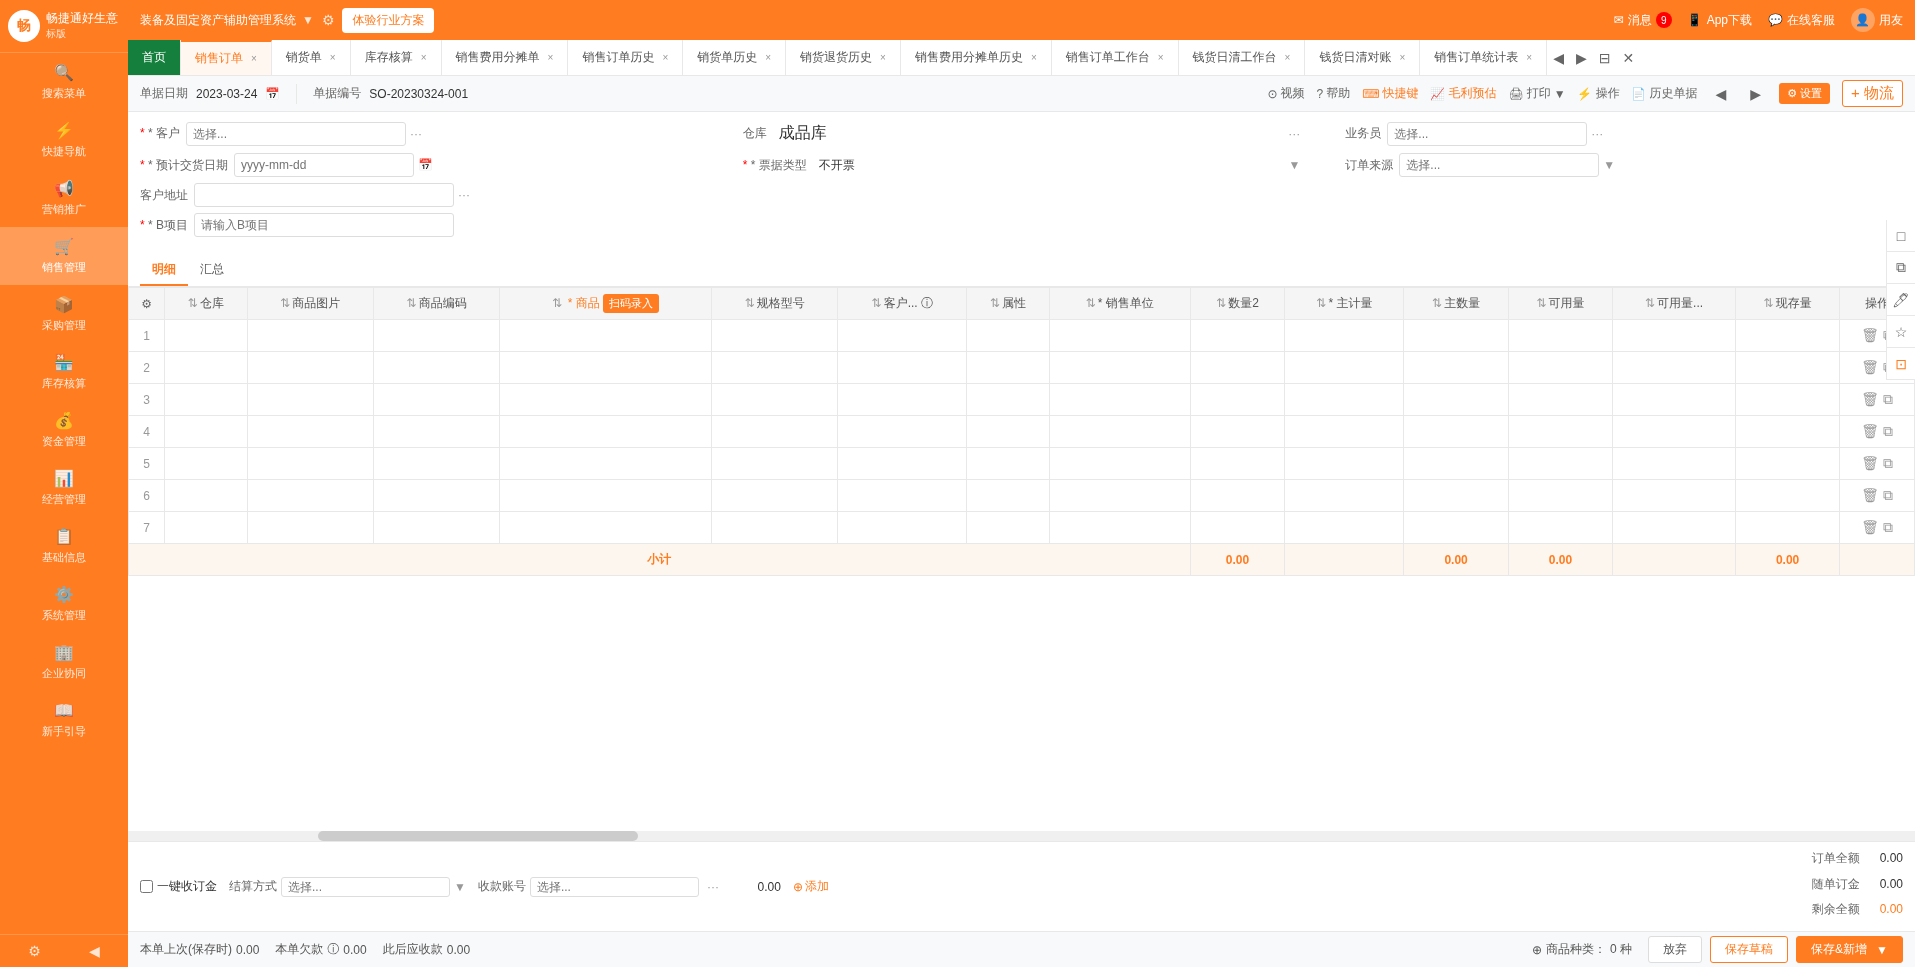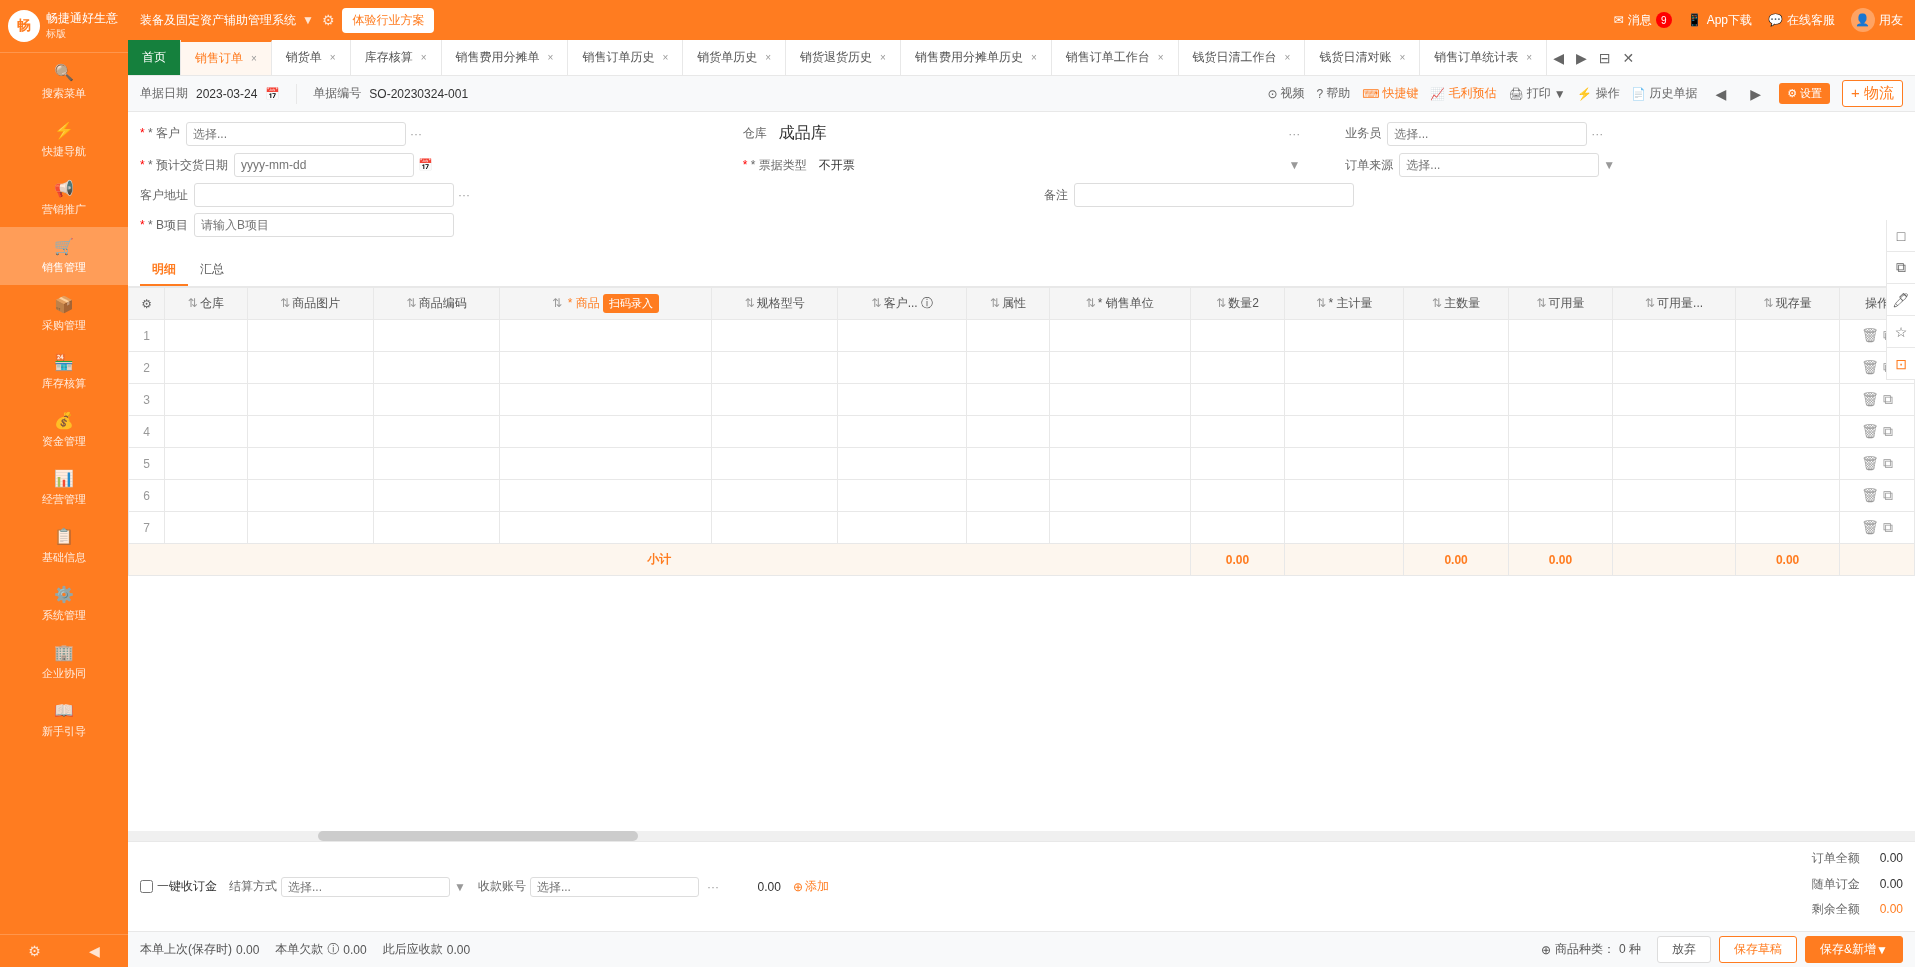--- a/index.html
+++ b/index.html
@@ -100,21 +100,21 @@
     .summary-label { color: #666; }
     .summary-value { color: #333; }
 
     
     .footer { height: 36px; background: #f8f9fa; border-top: 1px solid #e8e8e8; display: flex; align-items: center; padding: 0 12px; gap: 16px; flex-shrink: 0; }
     .footer-item { display: flex; align-items: center; gap: 4px; font-size: 12px; color: #555; }
     .footer-spacer { flex: 1; }
     .footer-right { display: flex; align-items: center; gap: 8px; }
     .footer-btn { border: 1px solid #ddd; background: #fff; border-radius: 3px; padding: 4px 14px; cursor: pointer; font-size: 12px; color: #555; }
     .footer-btn.save-draft { background: #fff; color: #ff7c20; border-color: #ff7c20; }
-    .footer-btn.save-new { background: #ff7c20; color: #fff; border-color: #ff7c20; display: flex; align-items: center; gap: 0; }
+    .footer-btn.save-new { background: #ff7c20; color: #fff; border-color: #ff7c20; display: flex; align-items: center; gap: 9px; }
 
     
     .right-float { position: fixed; right: 0; top: 50%; transform: translateY(-50%); display: flex; flex-direction: column; gap: 0; background: #fff; border-left: 1px solid #e8e8e8; z-index: 100; }
     .right-float-item { width: 28px; height: 32px; display: flex; align-items: center; justify-content: center; border-bottom: 1px solid #e8e8e8; cursor: pointer; color: #666; font-size: 14px; }
 
     
     .hscroll { height: 10px; background: #f0f0f0; position: relative; }
     .hscroll-thumb { height: 10px; width: 320px; background: #ccc; border-radius: 5px; position: absolute; left: 190px; top: 0; }
 
     .form-separator { width: 1px; background: #e8e8e8; margin: 0 8px; height: 20px; }
@@ -338,24 +338,20 @@
             <span class="form-field-label">订单来源</span>
             <input class="form-field-input" style="max-width: 200px;" placeholder="选择...">
             <span style="cursor:pointer;color:#999;margin-left:4px;">▼</span>
           </div>
         </div>
         <div class="form-row">
           <div class="form-field" style="min-width:350px;">
             <span class="form-field-label">客户地址</span>
             <input class="form-field-input" style="max-width: 260px;">
             <span class="form-field-dots">···</span>
-          </div>
-          <div class="form-field" style="min-width:300px;margin-left:40px;">
-            <span class="form-field-label">备注</span>
-            <input class="form-field-input" style="max-width: 280px;">
           </div>
         </div>
         <div class="form-row">
           <div class="form-field" style="min-width:350px;">
             <span class="form-field-label form-field-required">* B项目</span>
             <input class="form-field-input" style="max-width: 260px;" placeholder="请输入B项目">
           </div>
         </div>
       </div>
 

